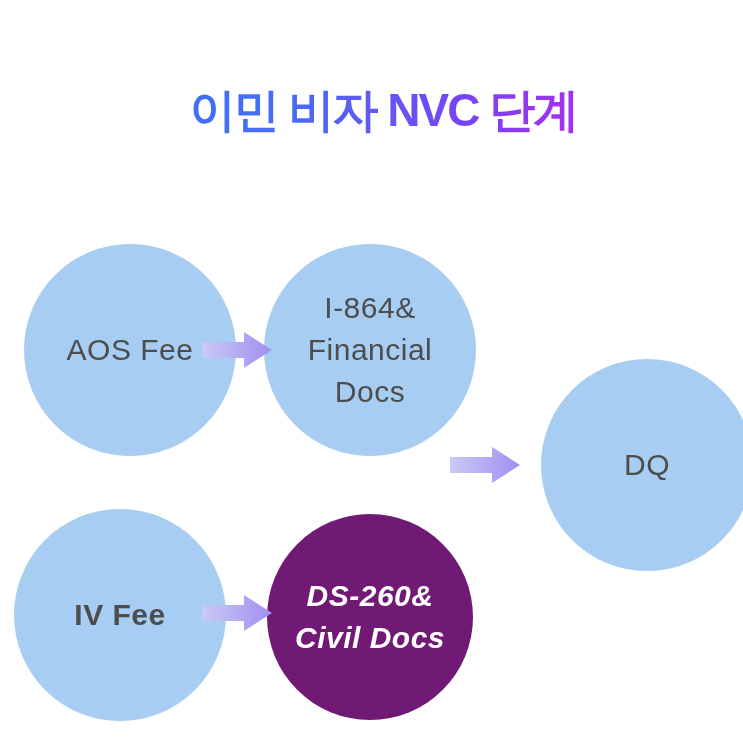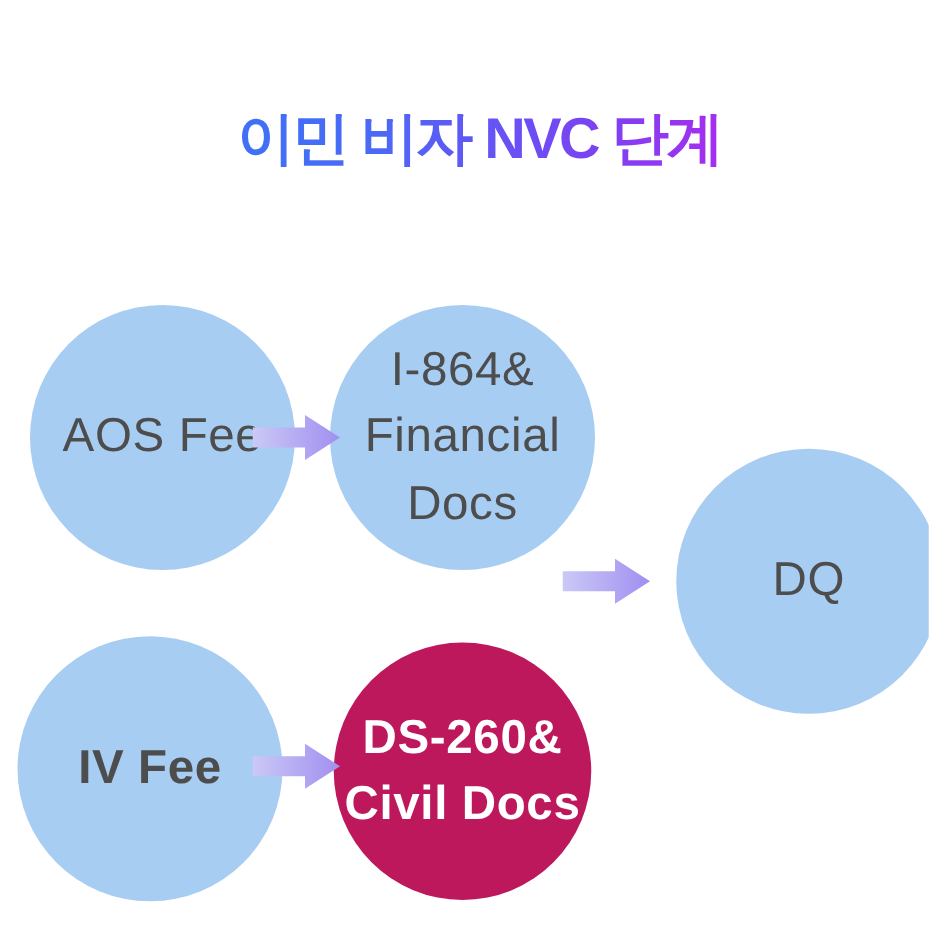--- a/index.html
+++ b/index.html
@@ -29,23 +29,23 @@
   }
   .node {
     position: absolute;
     border-radius: 50%;
     display: flex;
     align-items: center;
     justify-content: center;
     text-align: center;
   }
   .node-blue { background: #a7cdf2; }
-  .node-magenta { background: #be185d; }
+  .node-magenta { background: #701a75; font-style: italic; }
   .node .label {
-    font-size: 38px;
+    font-size: 30px;
     color: #4d4d4d;
     white-space: pre-line;
     line-height: 1.4;
     letter-spacing: 0.5px;
   }
   .node-magenta .label {
     color: #ffffff;
     font-weight: bold;
   }
   .arrow { position: absolute; }

